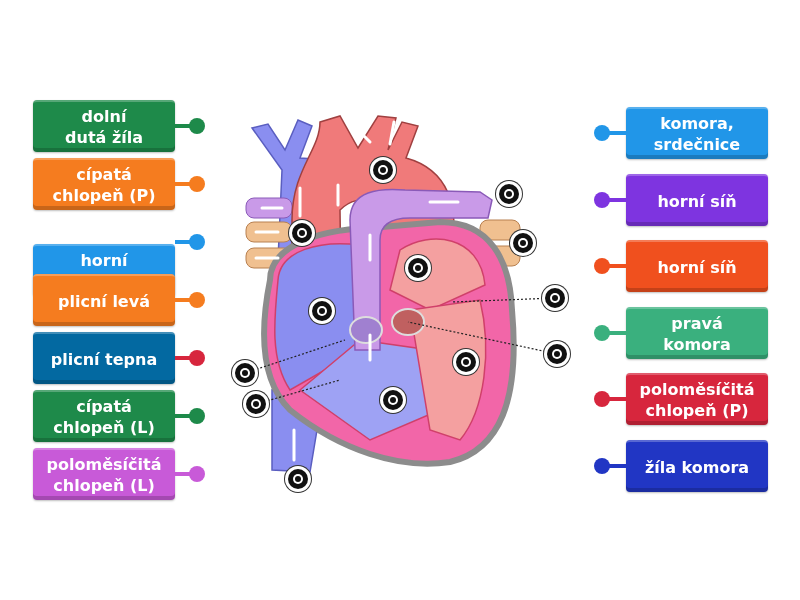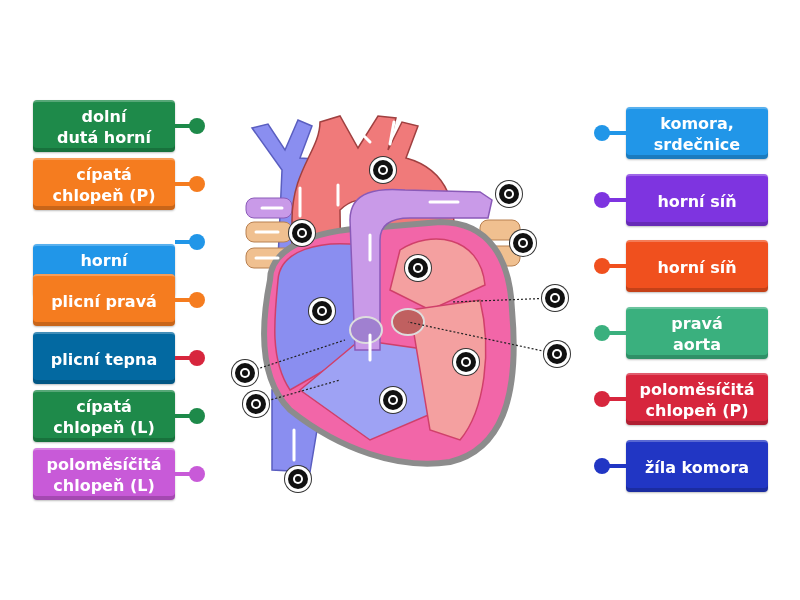--- a/index.html
+++ b/index.html
@@ -19,38 +19,38 @@
             border-radius:50%; background:#fff; }
   .marker::before { content:""; position:absolute; left:7px; top:7px; width:6px; height:6px;
             border-radius:50%; background:#111; z-index:2; }
   #heart { position:absolute; left:230px; top:110px; }
 </style>
 </head>
 <body>
 
 <div id="left-col">
     <div class="label" style="left: 33px; top: 100px; background: rgb(30, 138, 74);">dolní
-dutá horní</div>
+dutá žíla</div>
     <div class="pin" style="left: 175px; top: 117px;">
       <div class="line" style="left:0;background:#1e8a4a"></div>
       <div class="dot" style="left:14px;background:#1e8a4a"></div>
     </div>
     <div class="label" style="left: 33px; top: 158px; background: rgb(245, 124, 31);">cípatá
 chlopeň (P)</div>
     <div class="pin" style="left: 175px; top: 175px;">
       <div class="line" style="left:0;background:#f57c1f"></div>
       <div class="dot" style="left:14px;background:#f57c1f"></div>
     </div>
     <div class="label" style="left: 33px; top: 232px; background: rgb(33, 150, 232); margin-top: 12px;">horní
 dutá žíla</div>
     <div class="pin" style="left: 175px; top: 233px;">
       <div class="line" style="left:0;background:#2196e8"></div>
       <div class="dot" style="left:14px;background:#2196e8"></div>
     </div>
-    <div class="label" style="left: 33px; top: 274px; background: rgb(245, 124, 31);">plicní pravá</div>
+    <div class="label" style="left: 33px; top: 274px; background: rgb(245, 124, 31);">plicní levá</div>
     <div class="pin" style="left: 175px; top: 291px;">
       <div class="line" style="left:0;background:#f57c1f"></div>
       <div class="dot" style="left:14px;background:#f57c1f"></div>
     </div>
     <div class="label" style="left: 33px; top: 332px; background: #0369a1;">plicní tepna</div>
     <div class="pin" style="left: 175px; top: 349px;">
       <div class="line" style="left:0;background:#d7263d"></div>
       <div class="dot" style="left:14px;background:#d7263d"></div>
     </div>
     <div class="label" style="left: 33px; top: 390px; background: rgb(30, 138, 74);">cípatá
@@ -77,21 +77,21 @@
     <div class="pin" style="left: 594px; top: 191px;">
       <div class="dot" style="left:0;background:#7e34e0"></div>
       <div class="line" style="left:12px;background:#7e34e0"></div>
     </div>
     <div class="label" style="left: 626px; top: 240px; background: rgb(240, 80, 30);">horní síň</div>
     <div class="pin" style="left: 594px; top: 257px;">
       <div class="dot" style="left:0;background:#f0501e"></div>
       <div class="line" style="left:12px;background:#f0501e"></div>
     </div>
     <div class="label" style="left: 626px; top: 307px; background: rgb(58, 176, 126);">pravá
-aorta</div>
+komora</div>
     <div class="pin" style="left: 594px; top: 324px;">
       <div class="dot" style="left:0;background:#3ab07e"></div>
       <div class="line" style="left:12px;background:#3ab07e"></div>
     </div>
     <div class="label" style="left: 626px; top: 373px; background: rgb(215, 38, 61);">poloměsíčitá
 chlopeň (P)</div>
     <div class="pin" style="left: 594px; top: 390px;">
       <div class="dot" style="left:0;background:#d7263d"></div>
       <div class="line" style="left:12px;background:#d7263d"></div>
     </div>

